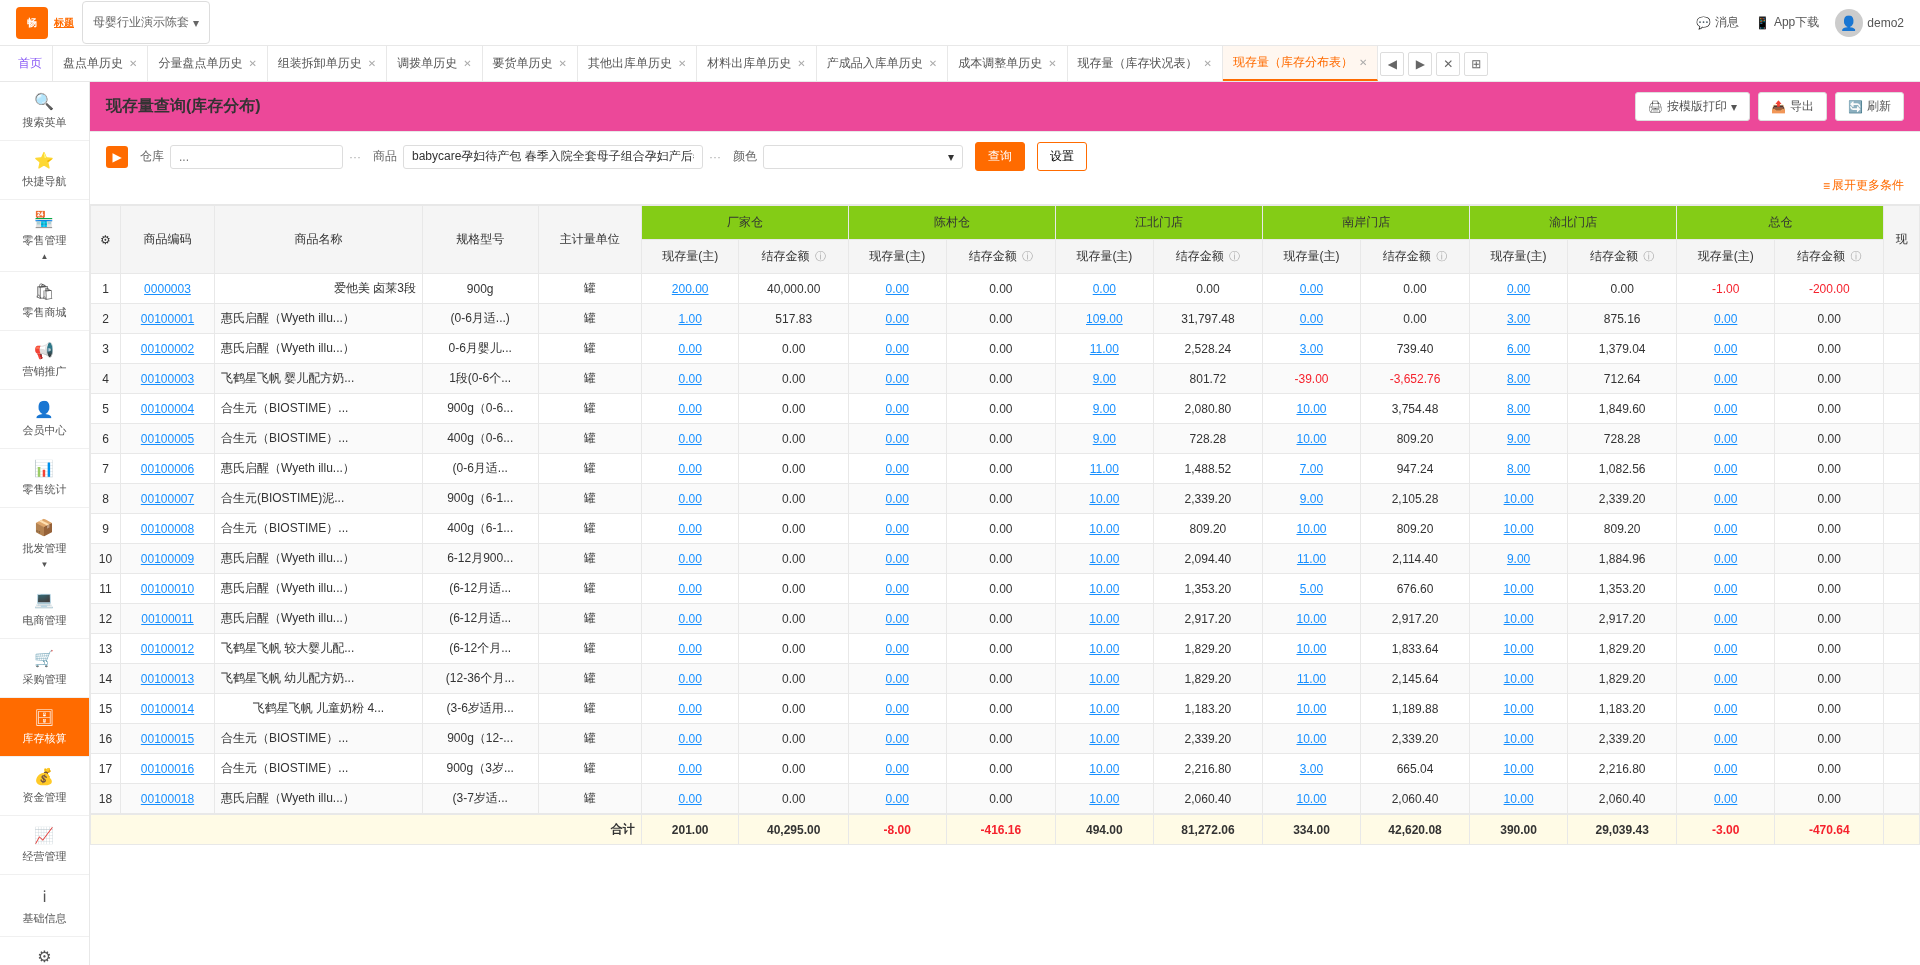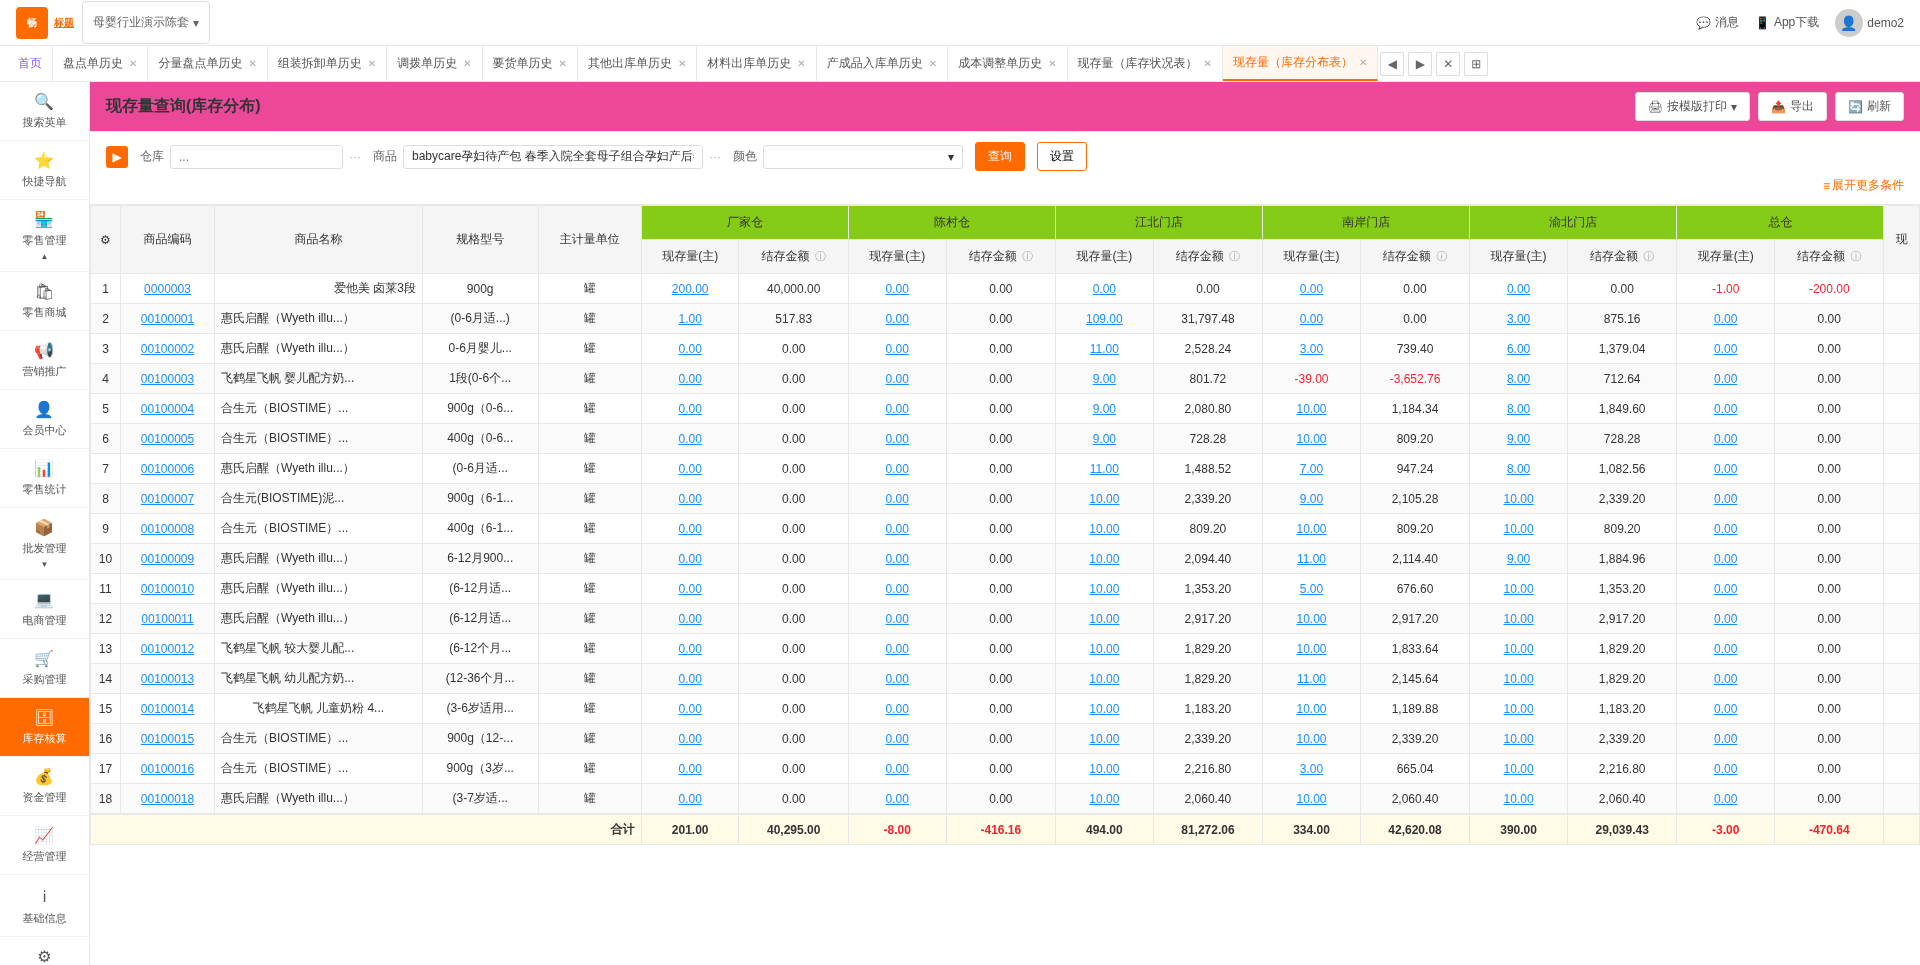--- a/index.html
+++ b/index.html
@@ -525,21 +525,21 @@
     <td style="text-align:left; max-width:150px; overflow:hidden; text-overflow:ellipsis;">合生元（BIOSTIME）...</td>
     <td>900g（0-6...</td>
     <td>罐</td>
     <td><span class="num-link">0.00</span></td>
     <td>0.00</td>
     <td><span class="num-link">0.00</span></td>
     <td>0.00</td>
     <td><span class="num-link">9.00</span></td>
     <td>2,080.80</td>
     <td><span class="num-link">10.00</span></td>
-    <td class="">1,184.34</td>
+    <td class="">3,754.48</td>
     <td><span class="num-link">8.00</span></td>
     <td>1,849.60</td>
     <td class=""><span class="num-link">0.00</span></td>
     <td class="">0.00</td>
     <td></td>
   </tr>
             <tr>
     <td>6</td>
     <td><span class="num-link">00100005</span></td>
     <td style="text-align:left; max-width:150px; overflow:hidden; text-overflow:ellipsis;">合生元（BIOSTIME）...</td>

